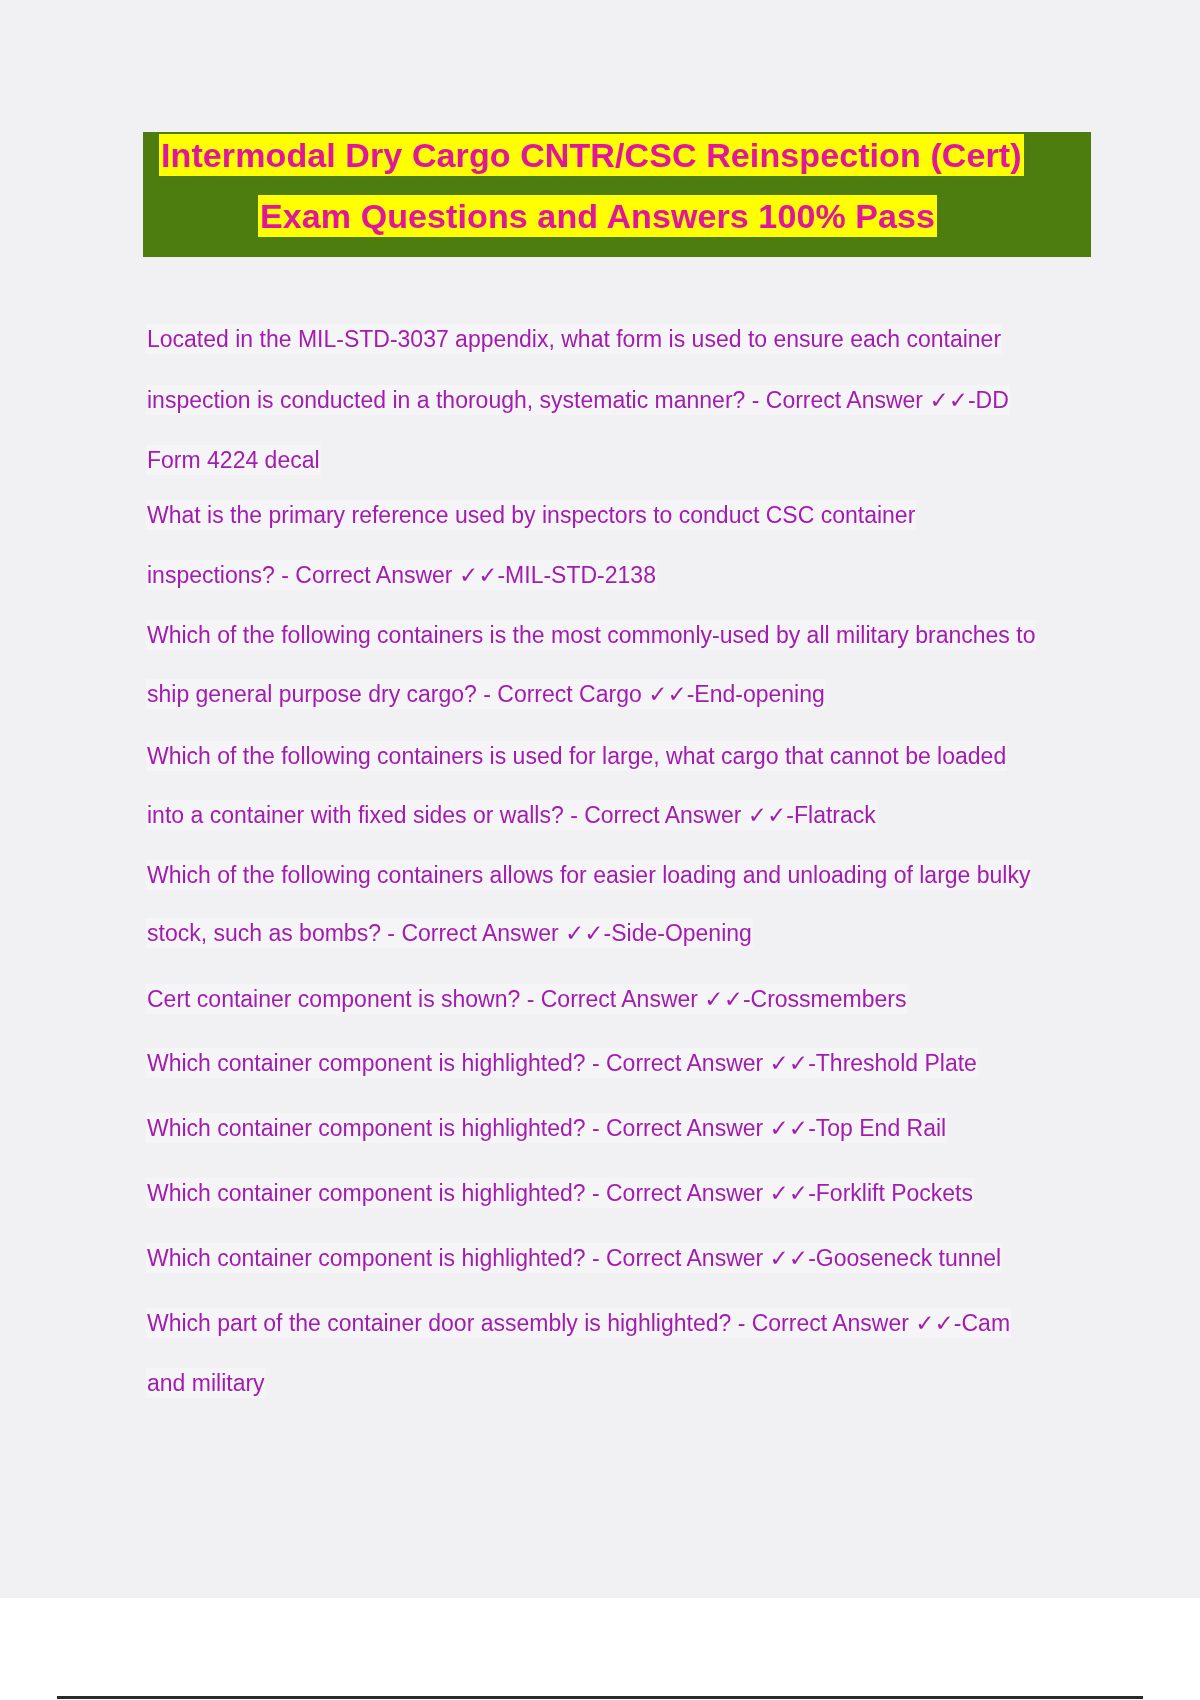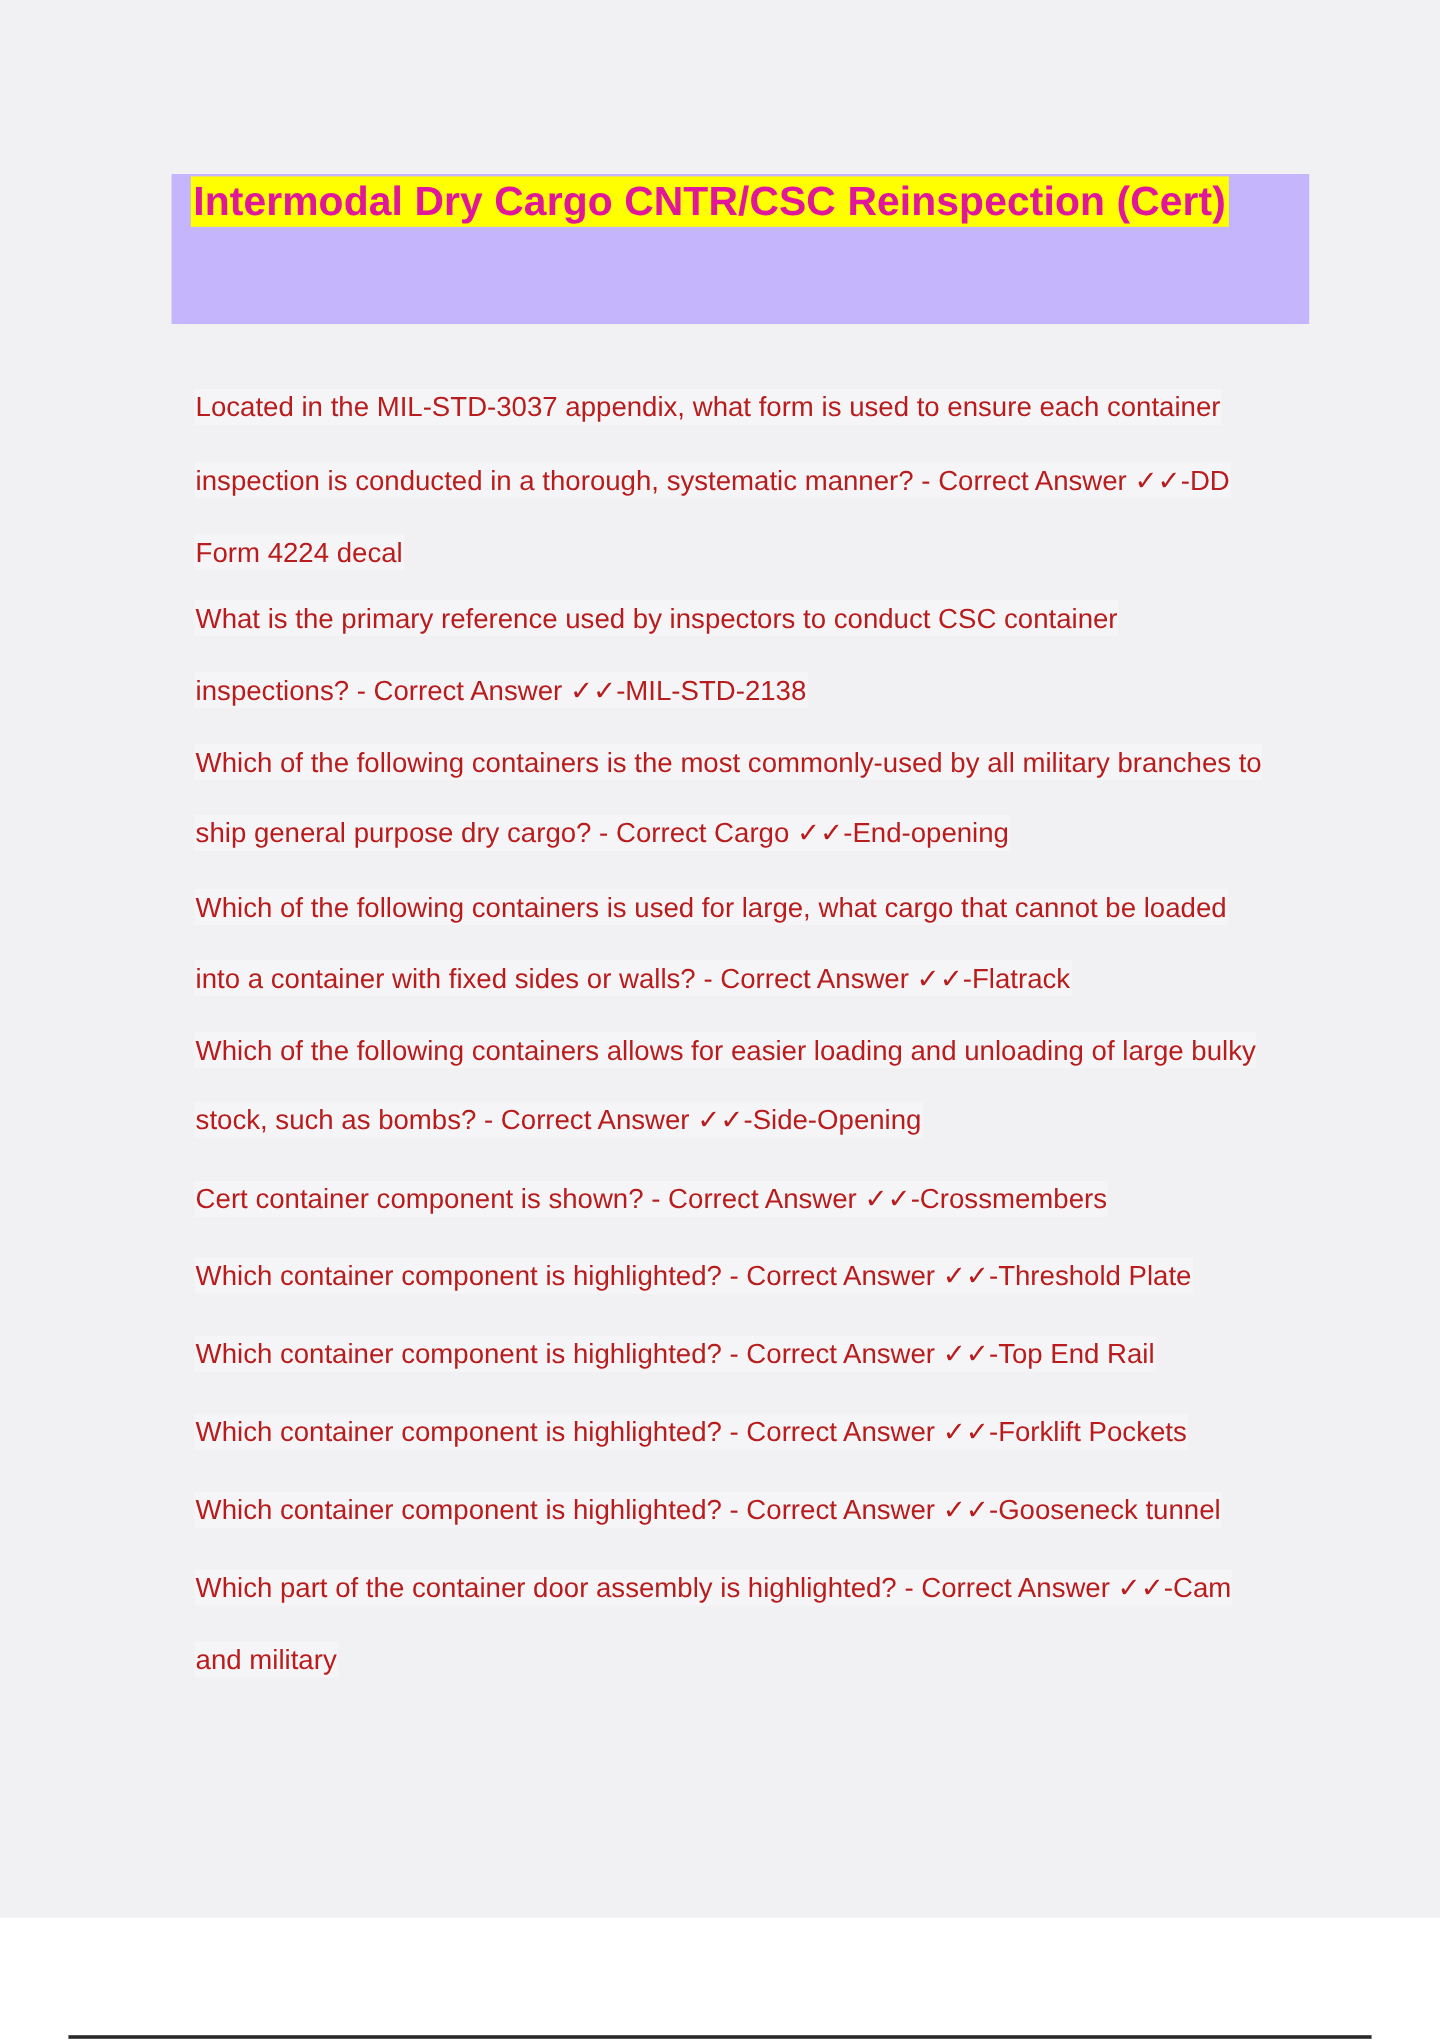--- a/index.html
+++ b/index.html
@@ -18,24 +18,24 @@
       position: absolute;
       left: 0;
       top: 0;
       width: 1200px;
       height: 1598px;
       background: #f1f1f3;
     }
     .title-block {
       position: absolute;
       left: 143px;
-      top: 145px;
+      top: 132px;
       width: 948px;
       height: 125px;
-      background: #c4b5fd;
+      background: #4d7c0f;
       text-align: right;
     }
     .title-line {
       display: inline-block;
       font-family: "Liberation Sans", sans-serif;
       font-weight: bold;
       font-size: 34px;
       line-height: 42px;
       color: #e0179a;
       background: #ffff00;
@@ -54,44 +54,45 @@
       top: 63px;
     }
     .body-text {
       position: absolute;
       left: 146px;
       top: 0;
       width: 950px;
     }
     .line {
       position: absolute;
-      left: 16px;
+      left: 0;
       font-size: 23px;
       line-height: 30px;
-      color: #b91c1c;
+      color: #a21caf;
       white-space: nowrap;
       background: #f5f5f7;
       padding: 0 1px;
     }
     .bottom-rule {
       position: absolute;
       left: 57px;
       top: 1696px;
       width: 1086px;
       height: 3px;
       background: #2a2a2a;
     }
   </style>
 </head>
 <body>
 
 <div class="page">
 
   <div class="title-block">
     <span class="title-line l1">Intermodal Dry Cargo CNTR/CSC Reinspection (Cert)</span>
+    <span class="title-line l2">Exam Questions and Answers 100% Pass</span>
   </div>
 
   <div class="body-text">
 
     <div>
       <div class="line" style="top:324px">Located in the MIL-STD-3037 appendix, what form is used to ensure each container</div>
       <div class="line" style="top:385px">inspection is conducted in a thorough, systematic manner? - Correct Answer ✓✓-DD</div>
       <div class="line" style="top:445px">Form 4224 decal</div>
     </div>
 

